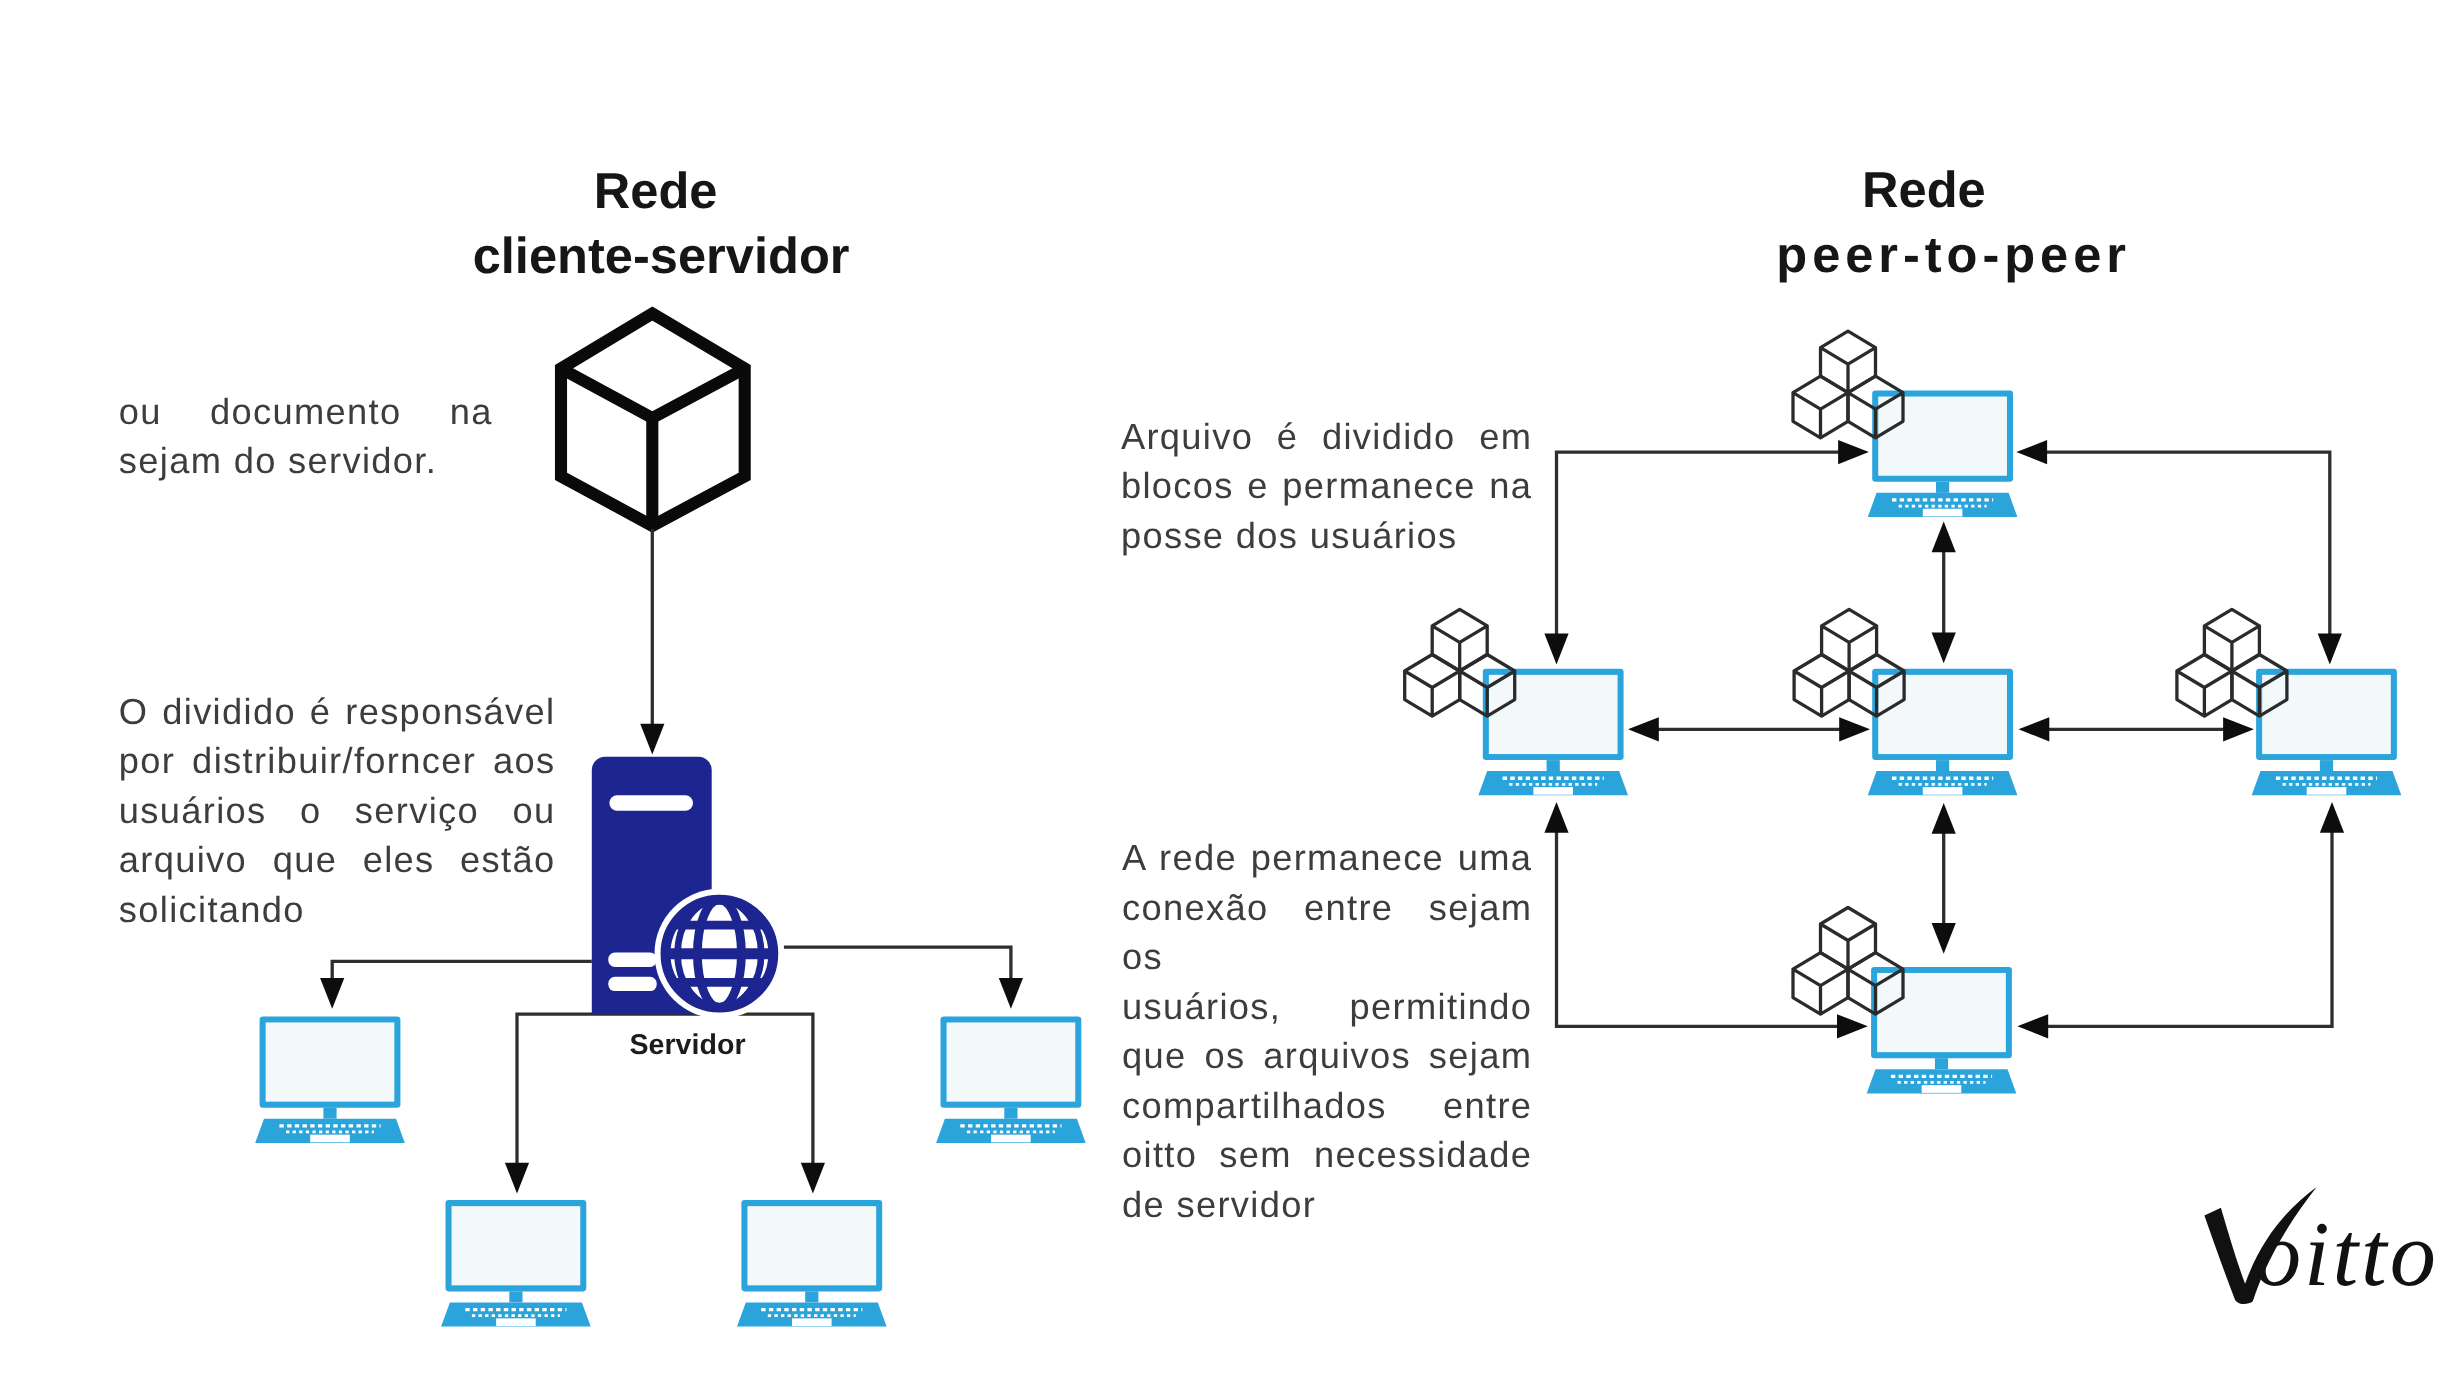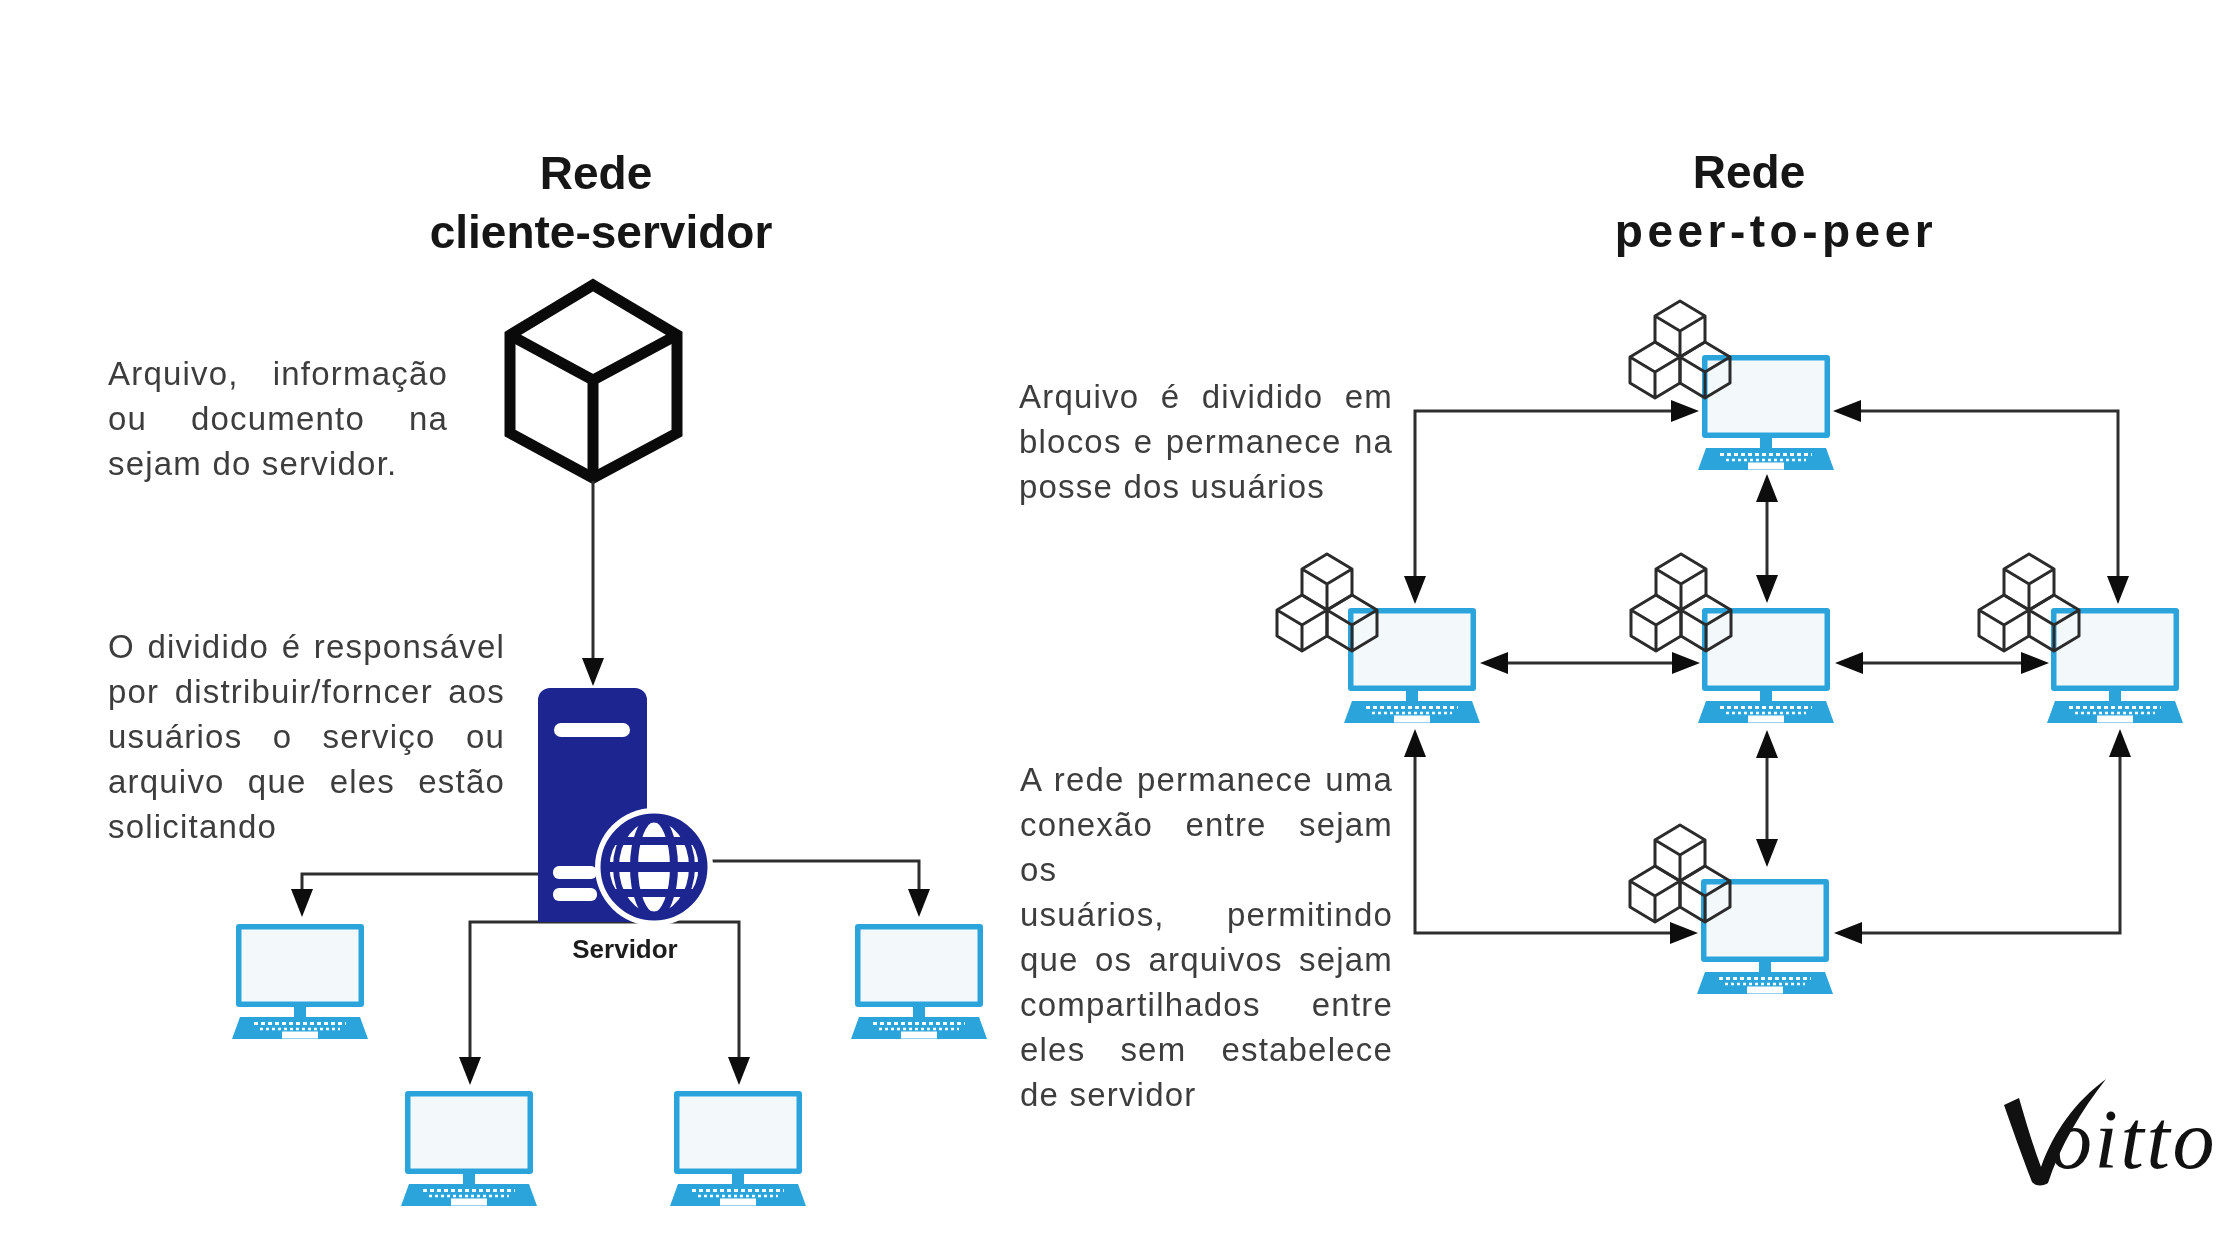--- a/index.html
+++ b/index.html
@@ -6,21 +6,20 @@
 body{width:2240px;height:1260px;background:#ffffff;position:relative;overflow:hidden;
      font-family:"Liberation Sans",sans-serif;}
 svg{position:absolute;left:0;top:0;}
 .t{position:absolute;font-size:33px;line-height:45px;color:#3d3d3d;letter-spacing:1.2px;}
 .j{text-align:justify;text-align-last:justify;}
 </style>
 </head>
 <body>
 
 <div class="t" style="left:108px;top:351px;width:340px;">
-<div class="j">Arquivo, informação</div>
 <div class="j">ou documento na</div>
 <div>sejam do servidor.</div>
 </div>
 
 <div class="t" style="left:108px;top:624px;width:397px;">
 <div class="j">O dividido é responsável</div>
 <div class="j">por distribuir/forncer aos</div>
 <div class="j">usuários o serviço ou</div>
 <div class="j">arquivo que eles estão</div>
 <div>solicitando</div>
@@ -31,21 +30,21 @@
 <div class="j">blocos e permanece na</div>
 <div>posse dos usuários</div>
 </div>
 
 <div class="t" style="left:1020px;top:757px;width:373px;">
 <div class="j">A rede permanece uma</div>
 <div class="j">conexão entre sejam os</div>
 <div class="j">usuários, permitindo</div>
 <div class="j">que os arquivos sejam</div>
 <div class="j">compartilhados entre</div>
-<div class="j">eles sem estabelece</div>
+<div class="j">oitto sem necessidade</div>
 <div>de servidor</div>
 </div>
 
 <svg width="2240" height="1260" viewBox="0 0 2240 1260">
 <defs>
 <g id="pc">
   <rect x="0" y="0" width="128" height="83" rx="3" fill="#2ba4dc"></rect>
   <rect x="5.5" y="5.5" width="117" height="72" fill="#f3f8fb"></rect>
   <rect x="58" y="83" width="12" height="10" fill="#2ba4dc"></rect>
   <path d="M4,93 L124,93 L132,115 L-4,115 Z" fill="#2ba4dc"></path>

